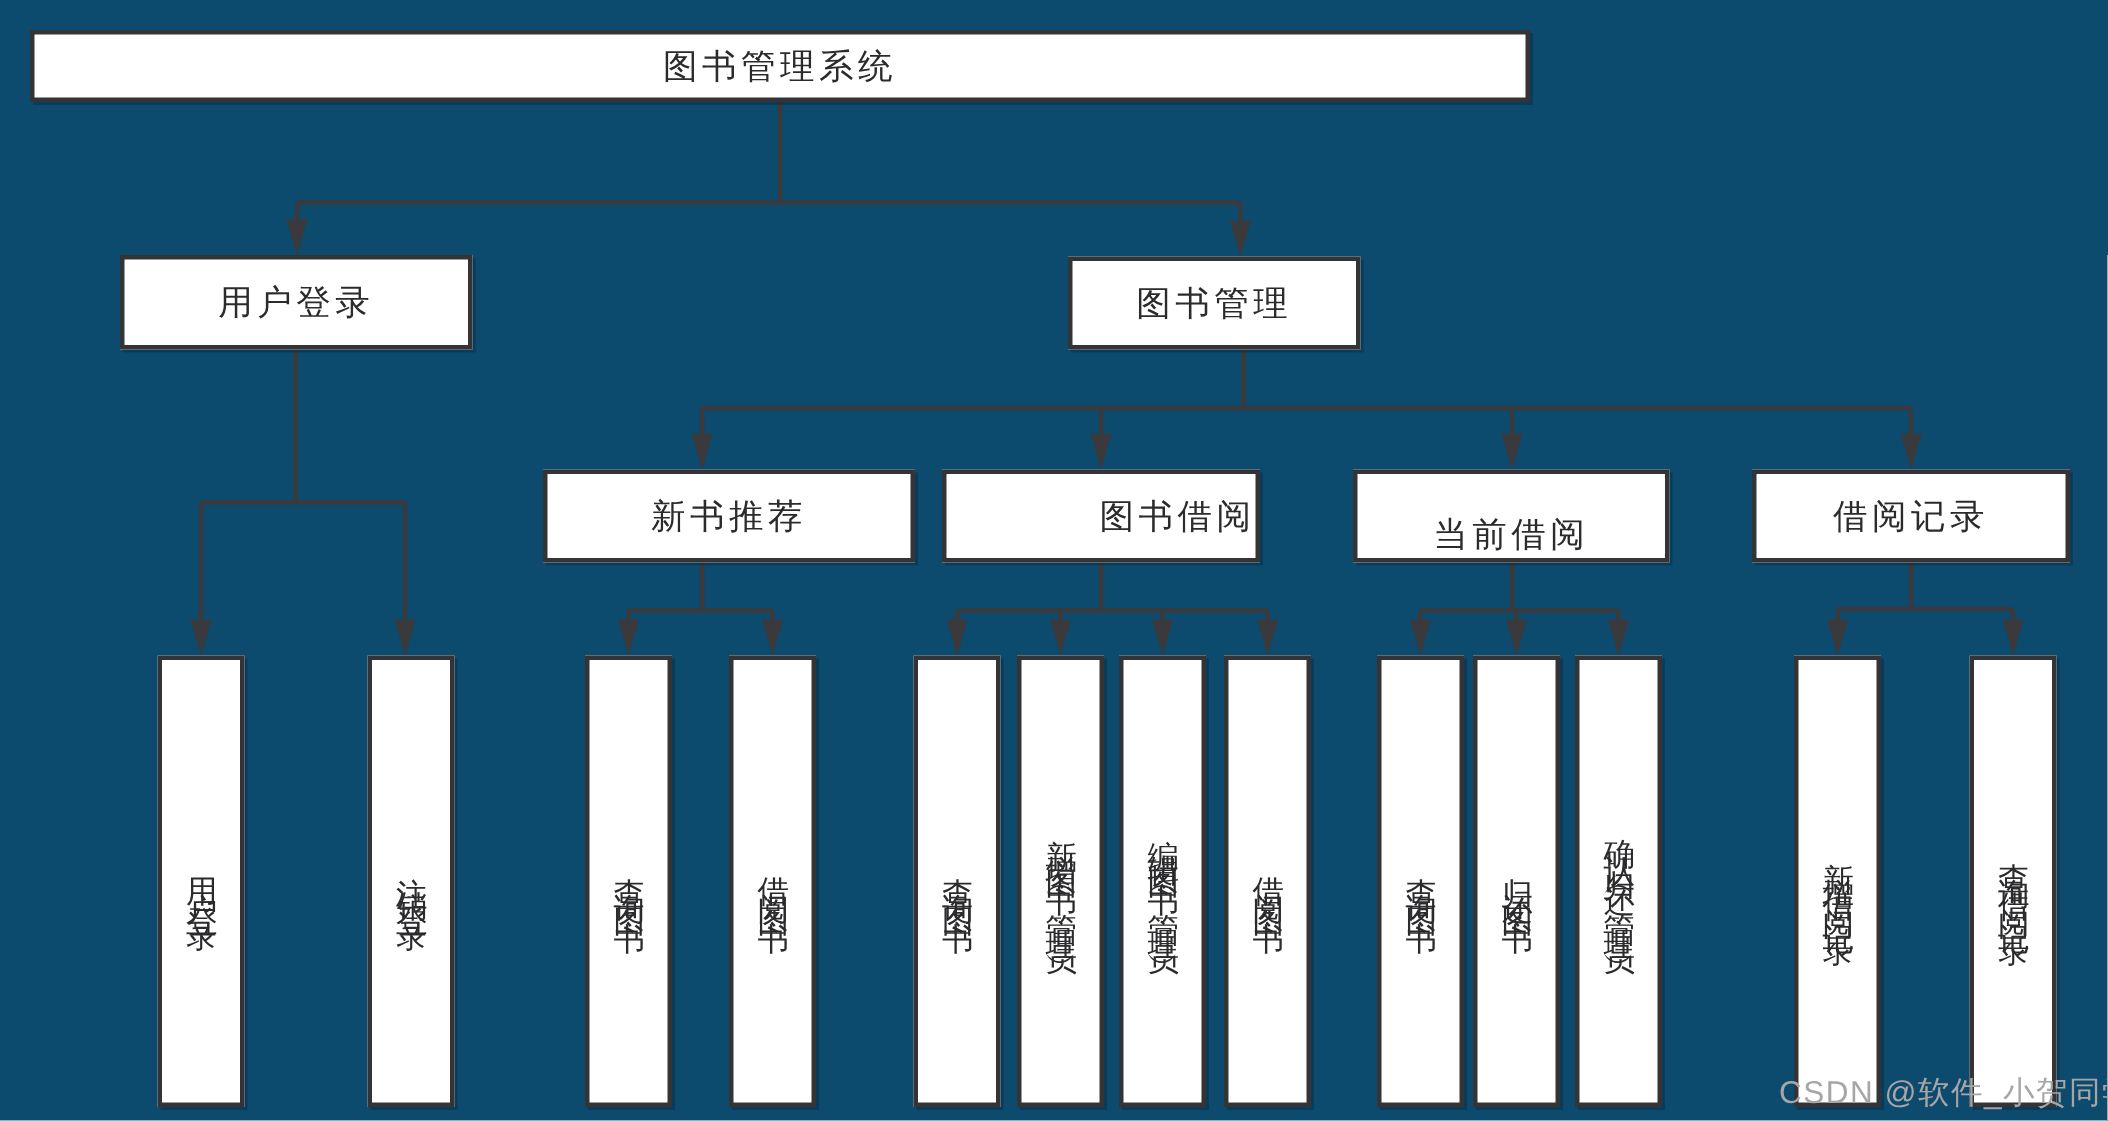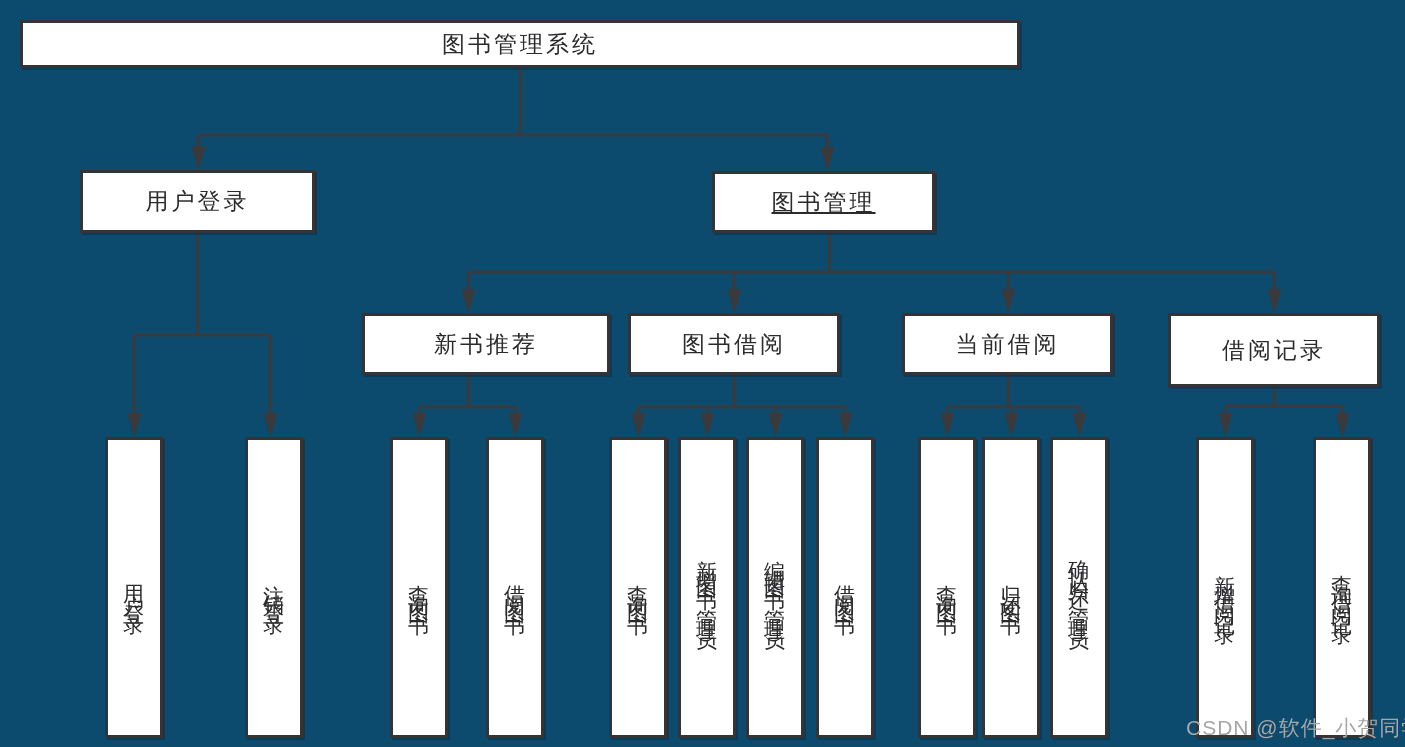--- a/index.html
+++ b/index.html
@@ -128,34 +128,34 @@
     <polygon points="1335,413 1349,413 1342,437"></polygon>
   </svg>
 
   <div class="box" style="left:20px; top:20px; width:1000px; height:48px;">
     <span class="hlabel">图书管理系统</span>
   </div>
 
   <div class="box" style="left:80px; top:170px; width:235px; height:63px;">
     <span class="hlabel">用户登录</span>
   </div>
-  <div class="box" style="left:712px; top:171px; width:223px; height:62px;text-decoration:underline;">
+  <div class="box" style="left:712px; top:171px; width:195px; height:62px;">
     <span class="hlabel">图书管理</span>
   </div>
 
   <div class="box" style="left:362px; top:313px; width:248px; height:62px;">
     <span class="hlabel">新书推荐</span>
   </div>
-  <div class="box" style="left:628px; top:313px; width:212px; height:62px;">
+  <div class="box" style="left:628px; top:313px; width:212px; height:62px;justify-content:flex-end;">
     <span class="hlabel">图书借阅</span>
   </div>
-  <div class="box" style="left:902px; top:313px; width:211px; height:62px;">
+  <div class="box" style="left:902px; top:313px; width:211px; height:62px;align-items:flex-end;">
     <span class="hlabel">当前借阅</span>
   </div>
-  <div class="box" style="left:1168px; top:313px; width:212px; height:74px;">
+  <div class="box" style="left:1168px; top:313px; width:212px; height:62px;">
     <span class="hlabel">借阅记录</span>
   </div>
 
   <div class="box leaf" style="left:105px; top:437px; width:58px; height:301px;">
     <span class="vlabel">用户登录</span>
   </div>
   <div class="box leaf" style="left:245px; top:437px; width:58px; height:301px;">
     <span class="vlabel">注销登录</span>
   </div>
 

